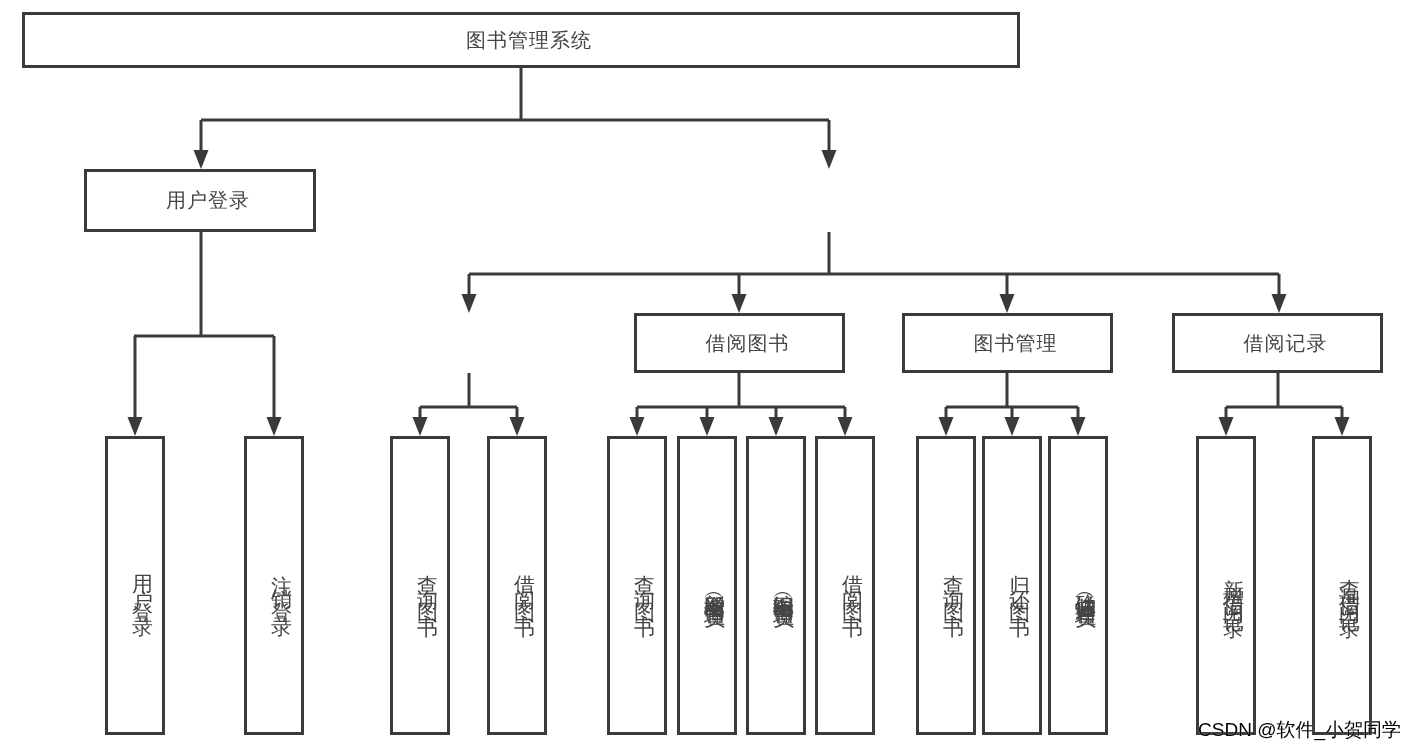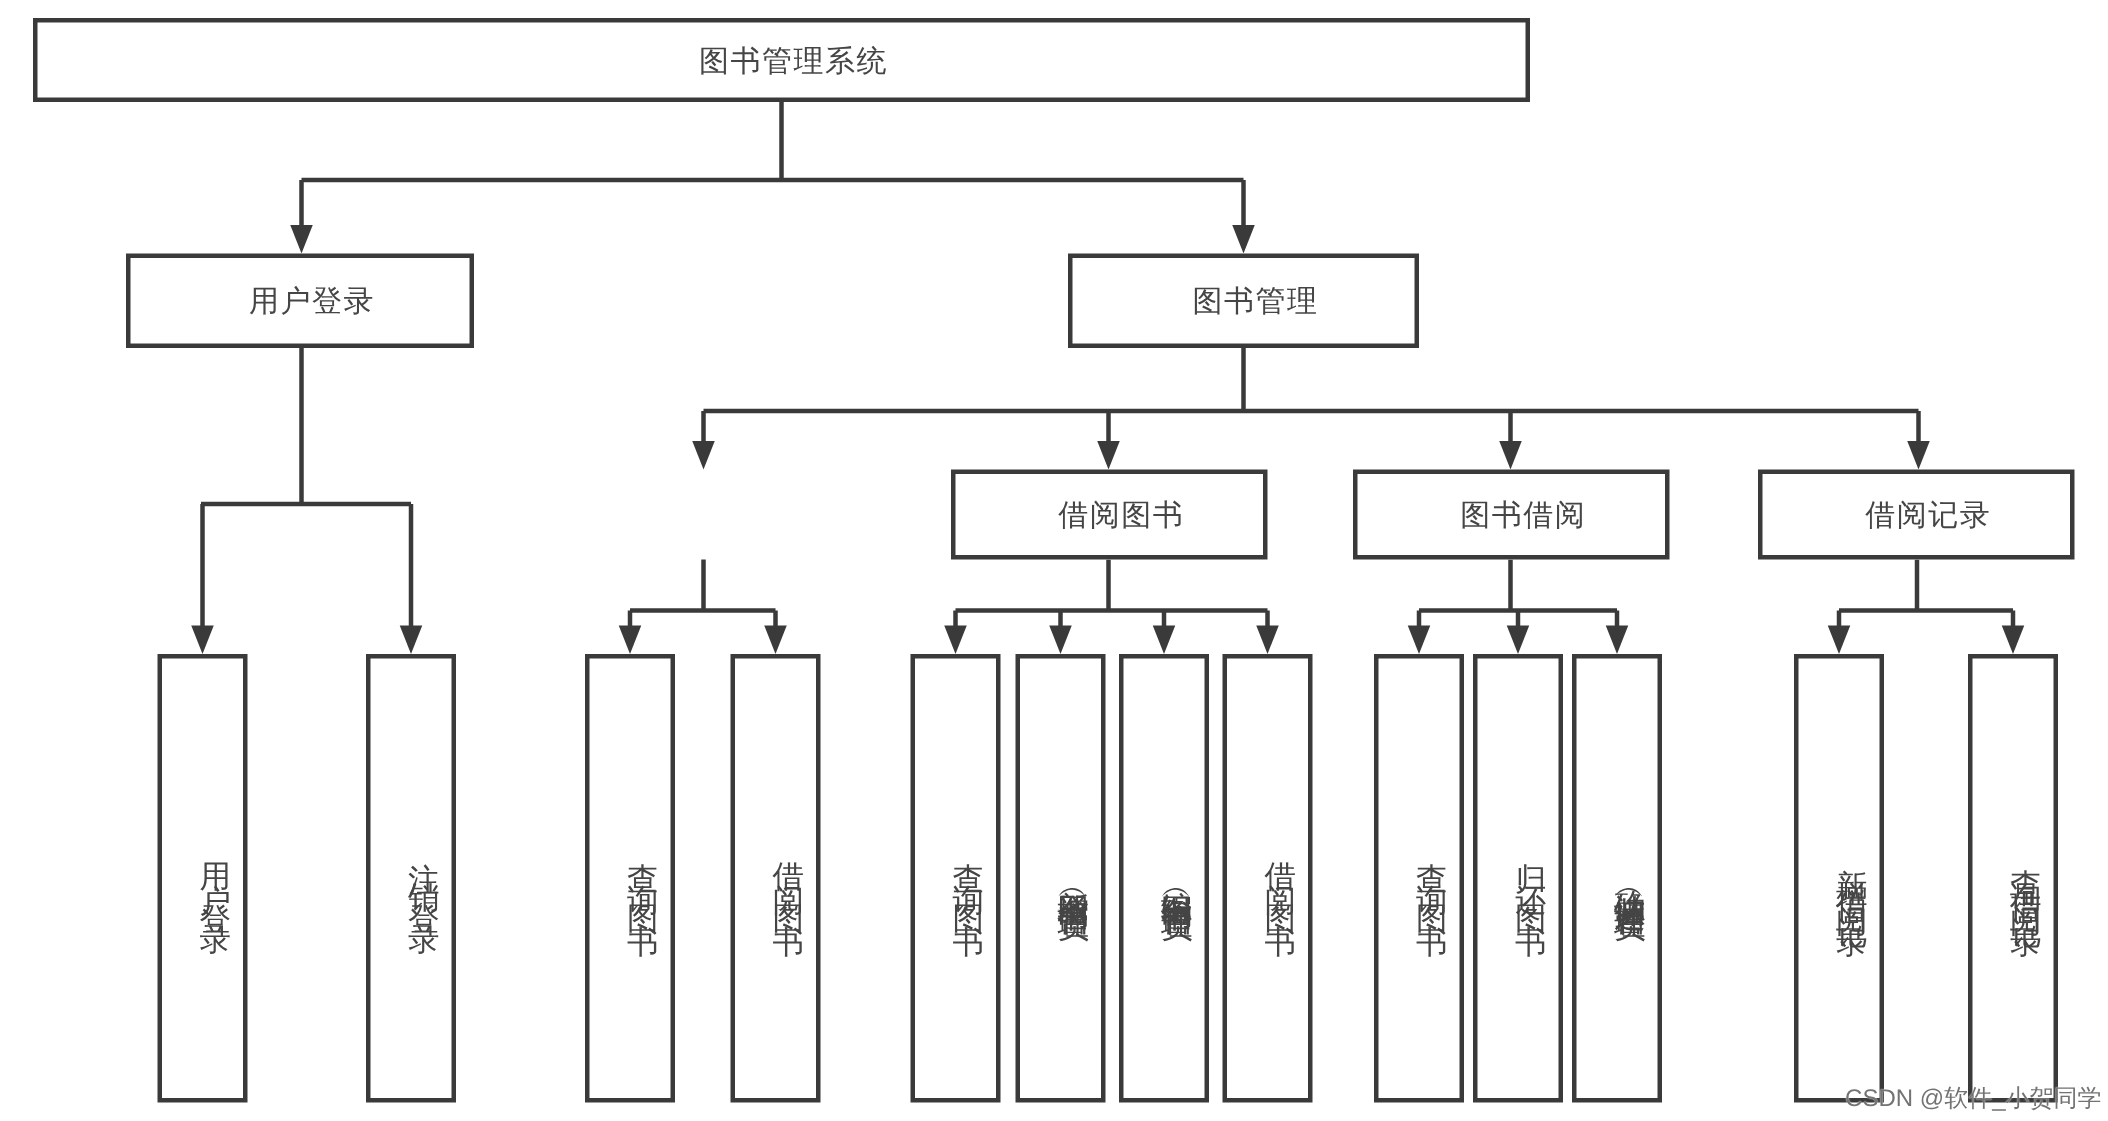--- a/index.html
+++ b/index.html
@@ -43,22 +43,22 @@
     line-height: 1;
   }
   .sp4 { letter-spacing: 14px; }
   .sp6 { letter-spacing: 8px; }
   .sp9 { letter-spacing: 2px; }
   #watermark {
     position: absolute;
     right: 4px;
     bottom: 4px;
     z-index: 5;
-    font-size: 16px;
-    color: #737373;
+    font-size: 19px;
+    color: #000000;
     text-shadow: 0 0 1px #ffffff;
     white-space: nowrap;
   }
 </style>
 </head>
 <body>
 
 <div id="stage">
 
   <svg id="wires" viewBox="0 0 1405 747" xmlns="http://www.w3.org/2000/svg">
@@ -116,29 +116,26 @@
       <polygon points="1334.5,417 1349.5,417 1342,436" fill="#3a3a3a"></polygon>
     </svg>
 
   <div class="node" style="left:22px; top:12px; width:998px; height:56px;">
     <span class="hlabel">图书管理系统</span>
   </div>
 
   <div class="node" style="left:84px; top:169px; width:232px; height:63px;">
     <span class="hlabel">用户登录</span>
   </div>
-  <div class="node" style="left:712px; top:169px; width:234px; height:63px;">
-    <span class="hlabel">图书管理</span>
-  </div>
 
   <div class="node" style="left:634px; top:313px; width:211px; height:60px;">
     <span class="hlabel">借阅图书</span>
   </div>
   <div class="node" style="left:902px; top:313px; width:211px; height:60px;">
-    <span class="hlabel">图书借阅</span>
+    <span class="hlabel">图书管理</span>
   </div>
   <div class="node" style="left:1172px; top:313px; width:211px; height:60px;">
     <span class="hlabel">借阅记录</span>
   </div>
 
   <div class="node leaf" style="left:105px; top:436px; width:60px; height:299px;">
     <span class="vlabel sp4">用户登录</span>
   </div>
   <div class="node leaf" style="left:244px; top:436px; width:60px; height:299px;">
     <span class="vlabel sp4">注销登录</span>

